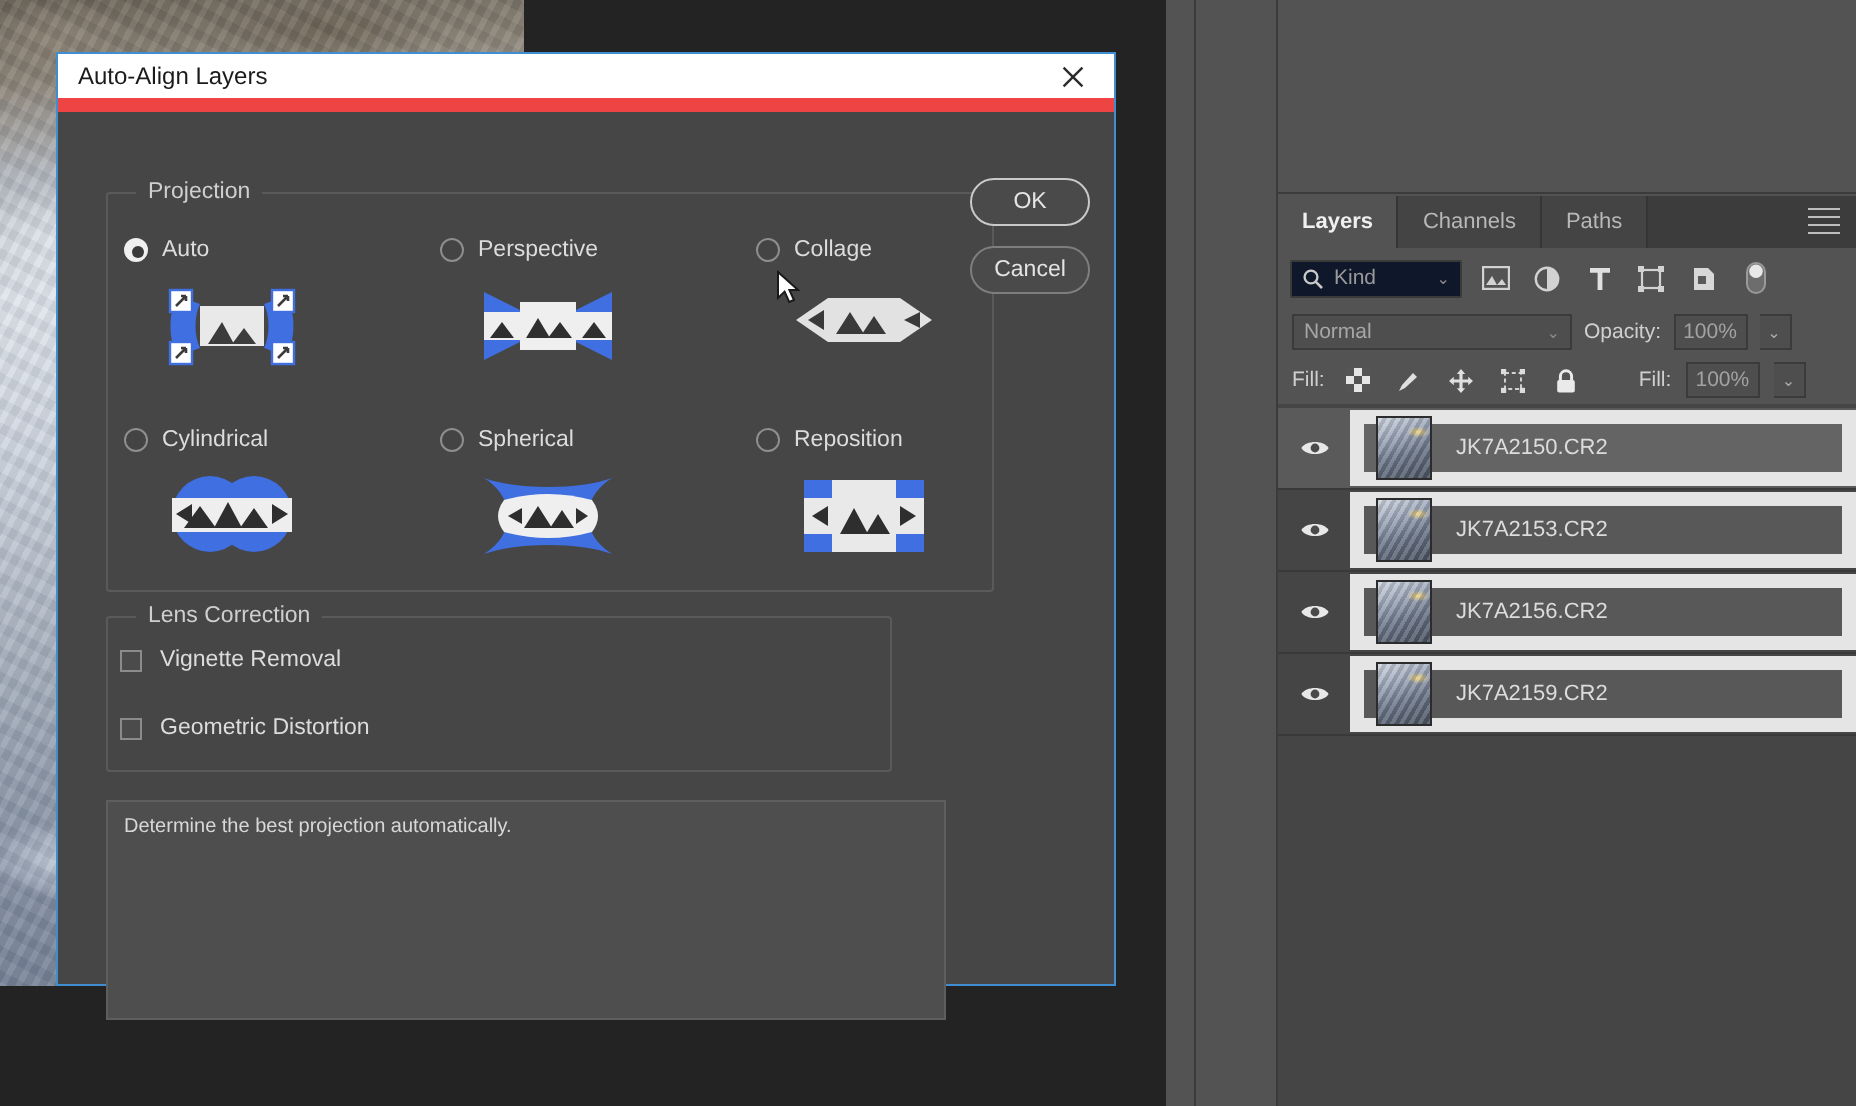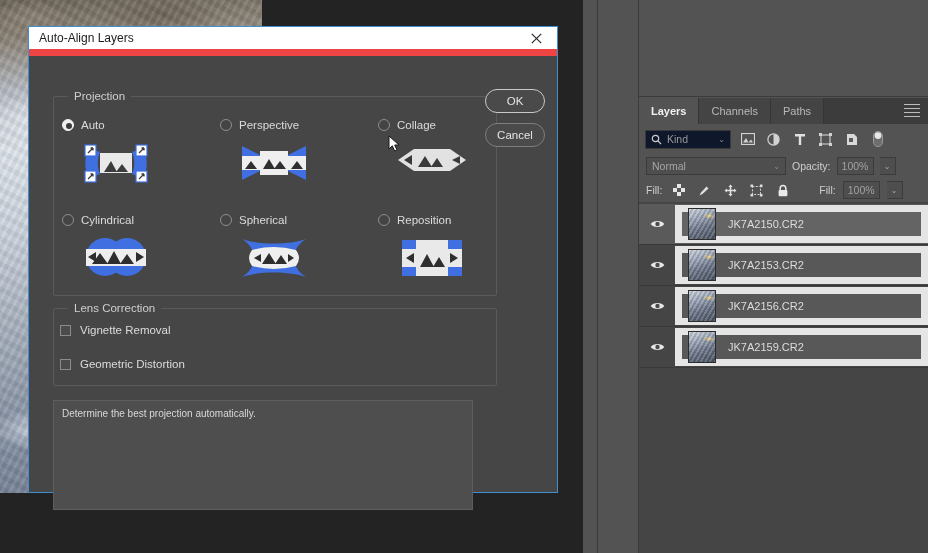--- a/index.html
+++ b/index.html
@@ -481,21 +481,21 @@
               <path d="M6 14 H66 V32 H6 Z" fill="#e9e9e9"></path>
               <rect x="20" y="5" width="32" height="36" fill="#e9e9e9"></rect>
               <path d="M24 32 L31 19 L38 32 Z M37 32 L43 22 L49 32 Z" fill="#2e2e2e"></path>
               <path d="M10 23 L18 18 L18 28 Z" fill="#2e2e2e"></path>
               <path d="M62 23 L54 18 L54 28 Z" fill="#2e2e2e"></path>
             </svg>
           </div>
         </div>
       </div>
 
-      <div class="group" style="left:24px; top:252px; width:444px; height:78px;">
+      <div class="group" style="left:24px; top:252px; width:393px; height:78px;">
         <span class="group-title">Lens Correction</span>
         <div class="chk-row" style="position:absolute; left:6px; top:15px;">
           <span class="chkbox"></span>
           <span class="chk-label">Vignette Removal</span>
         </div>
         <div class="chk-row" style="position:absolute; left:6px; top:49px;">
           <span class="chkbox"></span>
           <span class="chk-label">Geometric Distortion</span>
         </div>
       </div>

